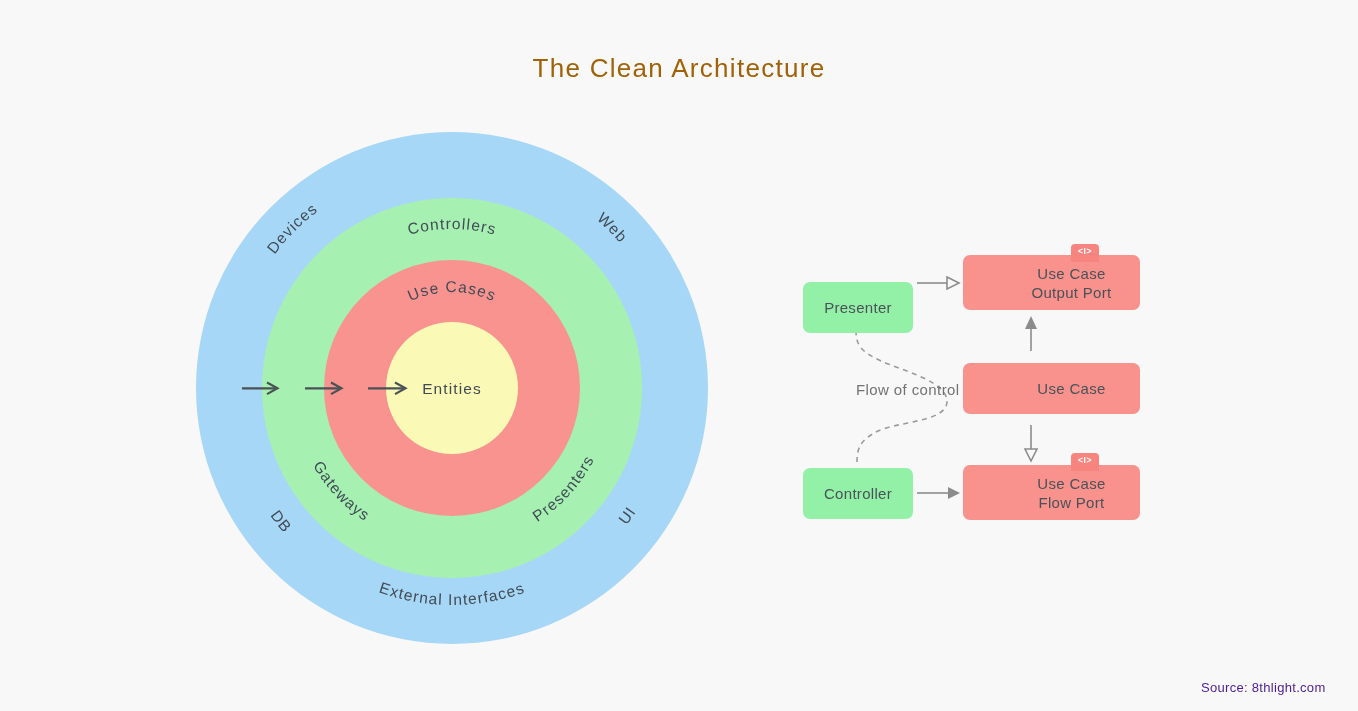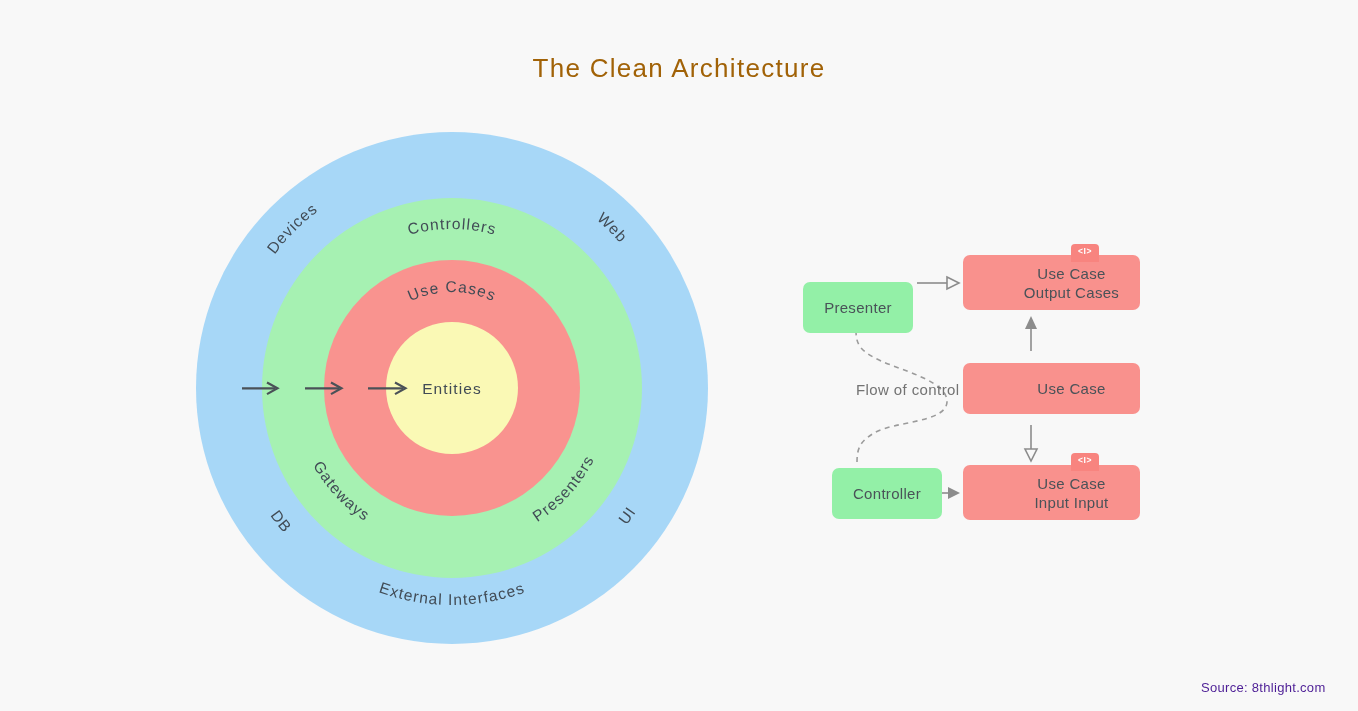--- a/index.html
+++ b/index.html
@@ -148,36 +148,36 @@
 
   <div class="box green" style="left:803px;top:258px;width:110px;height:51px;margin-top:24px;">
     <span>Presenter</span>
   </div>
 
   <div class="tab" style="left:1071px;top:244px;">
     <span>&lt;I&gt;</span>
   </div>
   <div class="box red" style="left:963px;top:255px;width:137px;height:55px;">
     <span>Use Case</span>
-    <span>Output Cases</span>
+    <span>Output Port</span>
   </div>
 
   <div class="box red" style="left:963px;top:363px;width:137px;height:51px;">
     <span>Use Case</span>
   </div>
 
   <div class="tab" style="left:1071px;top:453px;">
     <span>&lt;I&gt;</span>
   </div>
   <div class="box red" style="left:963px;top:465px;width:137px;height:55px;">
     <span>Use Case</span>
-    <span>Input Input</span>
+    <span>Flow Port</span>
   </div>
 
-  <div class="box green" style="left:832px;top:468px;width:110px;height:51px;">
+  <div class="box green" style="left:803px;top:468px;width:110px;height:51px;">
     <span>Controller</span>
   </div>
 
   <div class="flow-label">Flow of control</div>
 
   <div class="source">Source: 8thlight.com</div>
 
 </div>
 
 </body></html>

